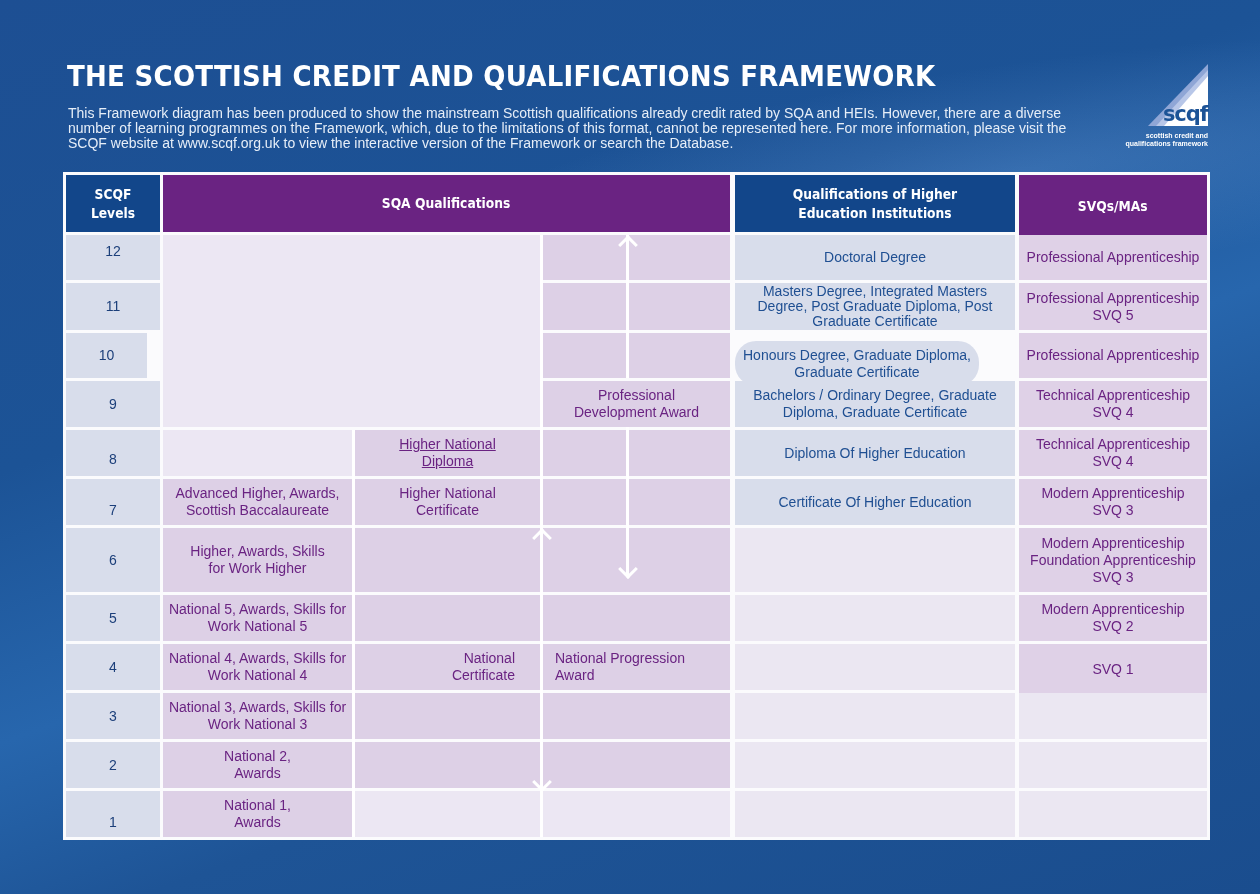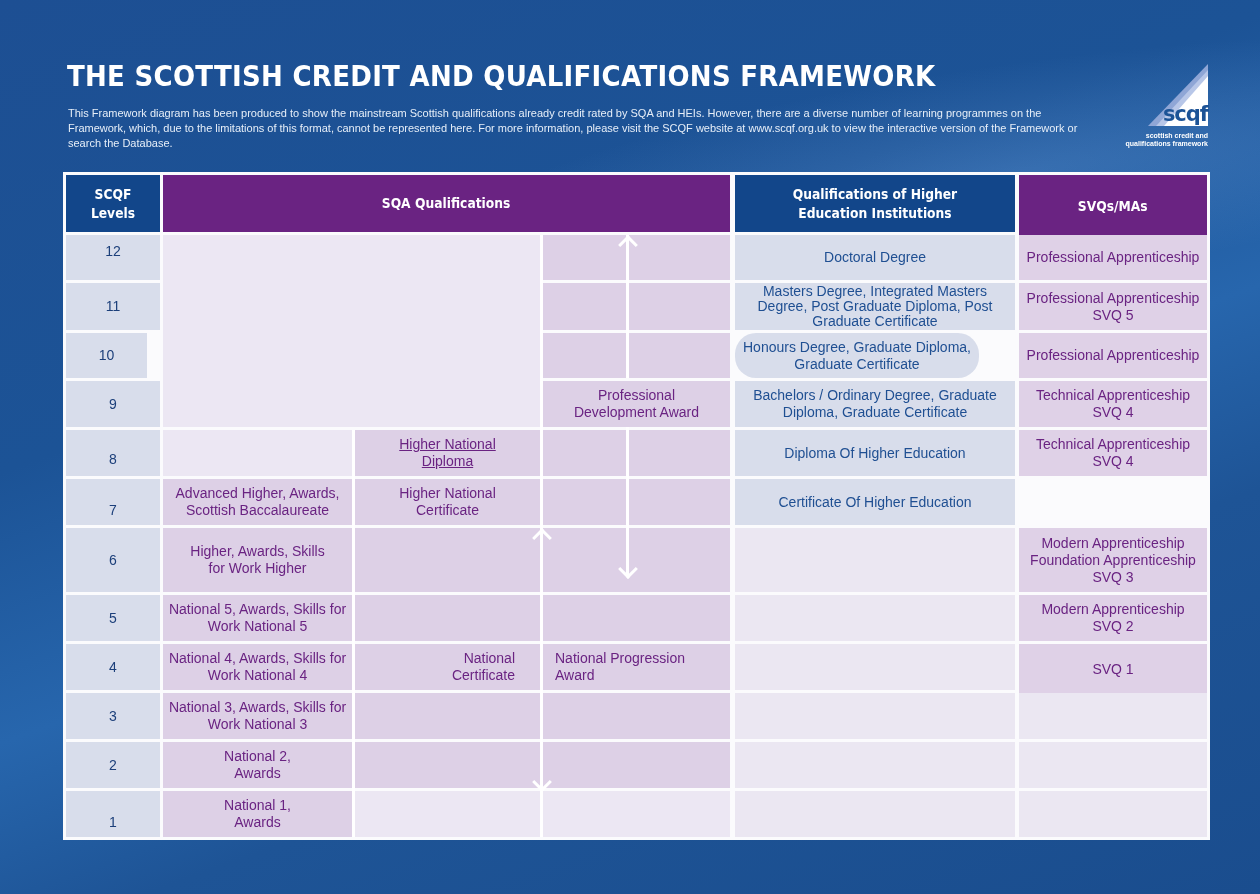--- a/index.html
+++ b/index.html
@@ -14,21 +14,21 @@
     transform: rotate(-8deg);
   }
   .title {
     position:absolute; left:67px; top:60px; color:#fff;
     font-family:"DejaVu Sans", sans-serif; font-weight:bold; font-size:28px;
     letter-spacing:0.3px; transform:scaleX(0.93); transform-origin:left top;
     white-space:nowrap;
   }
   .intro {
     position:absolute; left:68px; top:106px; width:1010px; color:#e6eef8;
-    font-size:11px; line-height:15px;
+    font-size:14px; line-height:15px;
   }
   .logo { position:absolute; left:1140px; top:64px; width:80px; height:90px; }
   .logo .txt1 { position:absolute; right:12px; top:38px; color:#fff; font-family:"DejaVu Sans", sans-serif; font-weight:bold; font-size:21px; letter-spacing:-1px; }
   .logo .txt2 { position:absolute; right:12px; top:68px; color:#fff; font-size:7px; line-height:8px; font-weight:bold; text-align:right; white-space:nowrap; }
 
   .table {
     position:absolute; left:63px; top:172px; width:1147px; height:668px;
     background:#fbfbfd;
   }
   .cell {
@@ -189,21 +189,21 @@
 
   <div class="ahead" style="left:472px;top:359px;transform:rotate(45deg)"></div>
   <div class="ahead" style="left:472px;top:603px;transform:rotate(225deg)"></div>
 
   <div class="cell hei" style="left:672px;top:63px;width:280px;height:45px;">
       <span>Doctoral Degree</span>
     </div>
   <div class="cell hei" style="left:672px;top:111px;width:280px;height:47px;line-height:15px">
       <span style="width:260px">Masters Degree, Integrated Masters Degree, Post Graduate Diploma, Post Graduate Certificate</span>
     </div>
-  <div class="cell hei" style="left:672px;top:161px;width:244px;height:45px;border-radius:21px;">
+  <div class="cell hei" style="left:672px;top:169px;width:244px;height:45px;border-radius:21px;">
       <span style="width:260px">Honours Degree, Graduate Diploma, Graduate Certificate</span>
     </div>
   <div class="cell hei" style="left:672px;top:209px;width:280px;height:46px;">
       <span style="width:275px">Bachelors / Ordinary Degree, Graduate Diploma, Graduate Certificate</span>
     </div>
   <div class="cell hei" style="left:672px;top:258px;width:280px;height:46px;">
       <span>Diploma Of Higher Education</span>
     </div>
   <div class="cell hei" style="left:672px;top:307px;width:280px;height:46px;">
       <span>Certificate Of Higher Education</span>
@@ -223,20 +223,23 @@
     </div>
   <div class="cell svq" style="left:956px;top:161px;width:188px;height:45px;">
       <span>Professional Apprenticeship</span>
     </div>
   <div class="cell svq" style="left:956px;top:209px;width:188px;height:46px;">
       <span style="width:175px">Technical Apprenticeship SVQ 4</span>
     </div>
   <div class="cell svq" style="left:956px;top:258px;width:188px;height:46px;">
       <span style="width:175px">Technical Apprenticeship SVQ 4</span>
     </div>
+  <div class="cell svq" style="left:956px;top:307px;width:188px;height:46px;">
+      <span style="width:165px">Modern Apprenticeship SVQ 3</span>
+    </div>
   <div class="cell svq" style="left:956px;top:356px;width:188px;height:64px;justify-content:center;">
       <span style="width:180px">Modern Apprenticeship Foundation Apprenticeship SVQ 3</span>
     </div>
   <div class="cell svq" style="left:956px;top:423px;width:188px;height:46px;">
       <span style="width:165px">Modern Apprenticeship SVQ 2</span>
     </div>
   <div class="cell svq" style="left:956px;top:472px;width:188px;height:50px;">
       <span>SVQ 1</span>
     </div>
   <div class="cell palehei" style="left:956px;top:521px;width:188px;height:46px;"></div>

